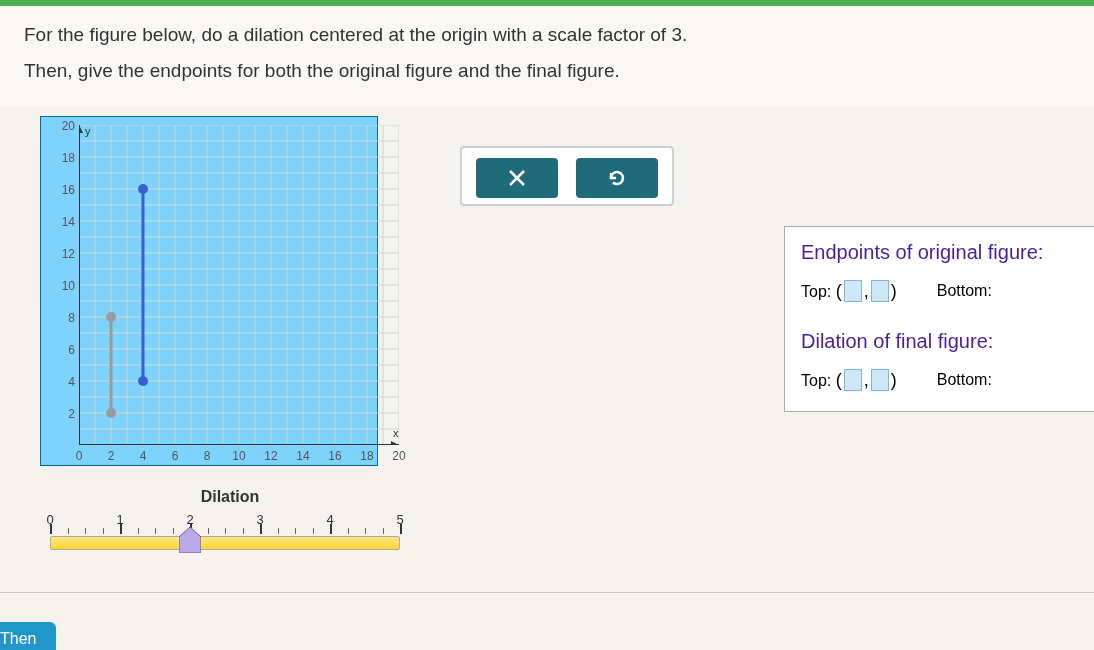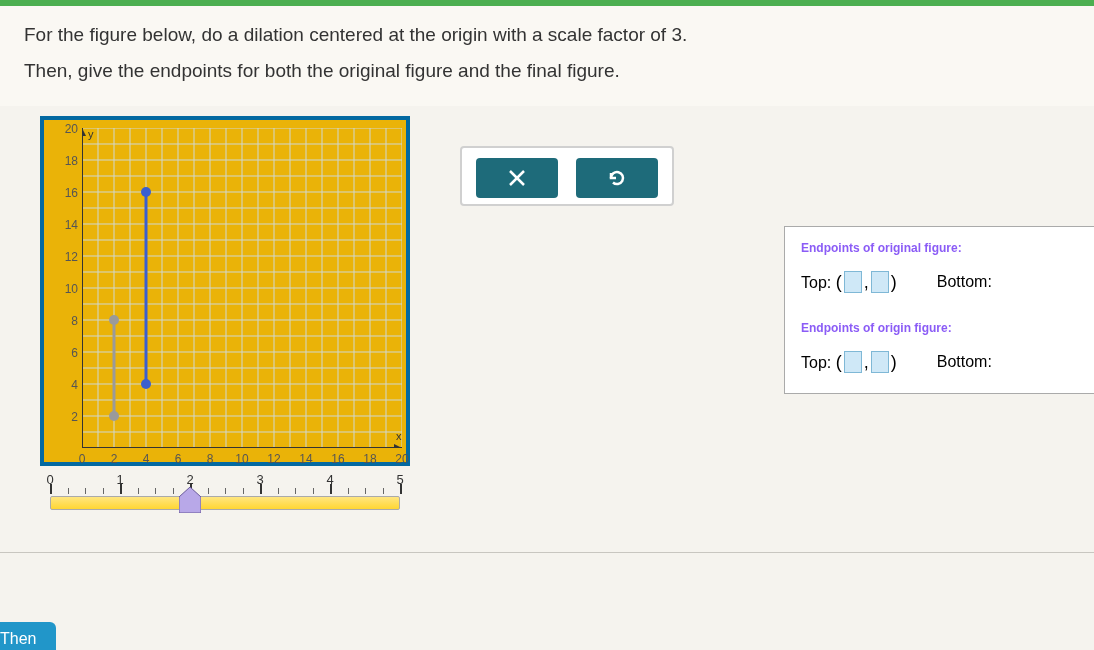--- a/index.html
+++ b/index.html
@@ -27,25 +27,25 @@
   .main-content {
     display: flex;
     padding: 10px 0 0 40px;
     gap: 40px;
     position: relative;
   }
   .left-col {
     width: 380px;
   }
   .graph-box {
-    width: 370px;
+    width: 338px;
     height: 350px;
-    background: #eab308;
-    position: relative;
-    border: 4px solid #0369a1;
+    background: #7dd3fc;
+    position: relative;
+    border: 1px solid #0369a1;
   }
   .grid-area {
     position: absolute;
     left: 38px;
     top: 8px;
     width: 320px;
     height: 320px;
   }
   .grid-area svg { display: block; }
   .y-tick {
@@ -131,23 +131,23 @@
     position: absolute;
     right: 0;
     top: 120px;
     width: 310px;
     background: #fff;
     border: 1px solid #aaa;
     border-right: none;
     padding: 14px 12px 14px 16px;
   }
   .ans-heading {
-    font-weight: bold;
-    font-size: 12px;
-    color: #8b5cf6;
+    font-weight: normal;
+    font-size: 20px;
+    color: #4c1d95;
     margin-bottom: 16px;
   }
   .ans-row {
     display: flex;
     align-items: center;
     gap: 40px;
     margin-bottom: 28px;
     font-size: 16px;
   }
   .coord-input {
@@ -283,20 +283,21 @@
         <span class="x-tick" style="left:128px">8</span>
         <span class="x-tick" style="left:160px">10</span>
         <span class="x-tick" style="left:192px">12</span>
         <span class="x-tick" style="left:224px">14</span>
         <span class="x-tick" style="left:256px">16</span>
         <span class="x-tick" style="left:288px">18</span>
         <span class="x-tick" style="left:320px">20</span>
       </div>
     </div>
 
+    <div class="dilation-label">Dilation</div>
 
     <div class="slider-wrap">
       <div class="slider-ticks">
         <span class="slider-tick-label" style="left:0%">0</span>
         <span class="slider-tick-label" style="left:20%">1</span>
         <span class="slider-tick-label" style="left:40%">2</span>
         <span class="slider-tick-label" style="left:60%">3</span>
         <span class="slider-tick-label" style="left:80%">4</span>
         <span class="slider-tick-label" style="left:100%">5</span>
         <span class="slider-major" style="left:0%"></span>
@@ -353,21 +354,21 @@
         <span>Top:</span>
         <span class="coord-input">
           (<span class="coord-box"></span>,
            <span class="coord-box"></span>)
         </span>
       </span>
       <span>
         <span>Bottom:</span>
       </span>
     </div>
-    <div class="ans-heading">Endpoints of origin figure:</div>
+    <div class="ans-heading">Dilation of final figure:</div>
     <div class="ans-row" style="margin-bottom:6px">
       <span>
         <span>Top:</span>
         <span class="coord-input">
           (<span class="coord-box"></span>,
            <span class="coord-box"></span>)
         </span>
       </span>
       <span>
         <span>Bottom:</span>

